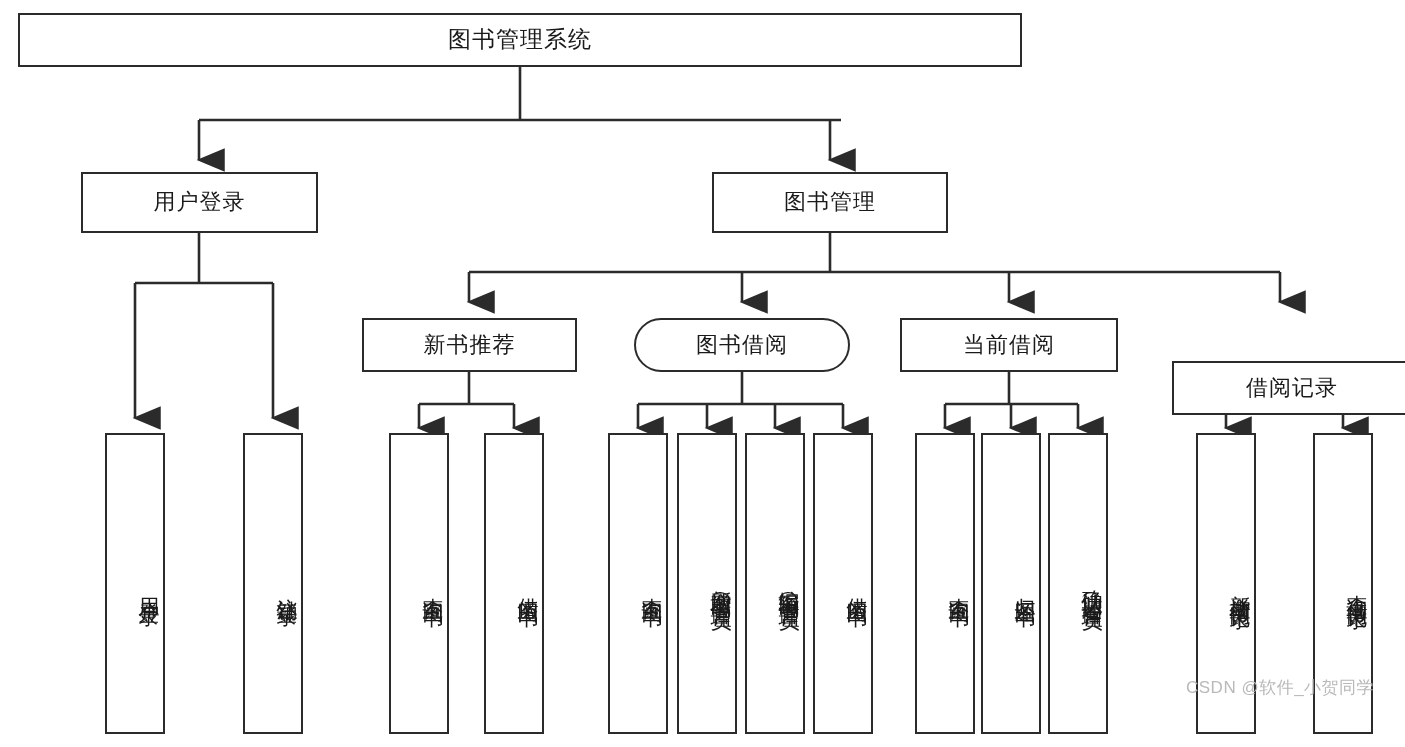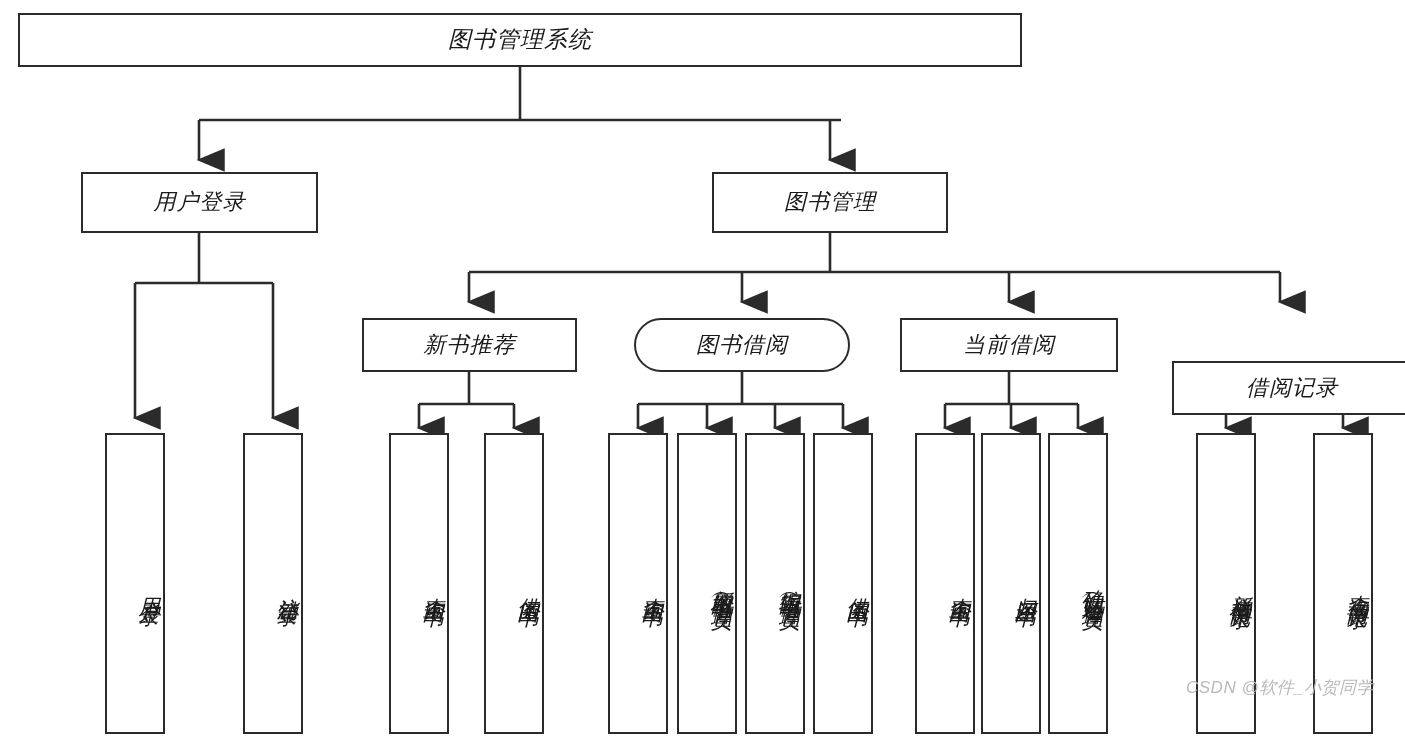--- a/index.html
+++ b/index.html
@@ -9,21 +9,20 @@
   }
   body {
     font-family: "Liberation Sans", "DejaVu Sans", sans-serif;
   }
   #canvas {
     position: relative;
     width: 1405px;
     height: 747px;
     background: #ffffff;
     overflow: hidden;
-    font-style: italic;
   }
   svg#edges {
     position: absolute;
     left: 0;
     top: 0;
     width: 1405px;
     height: 747px;
   }
   .node {
     position: absolute;

